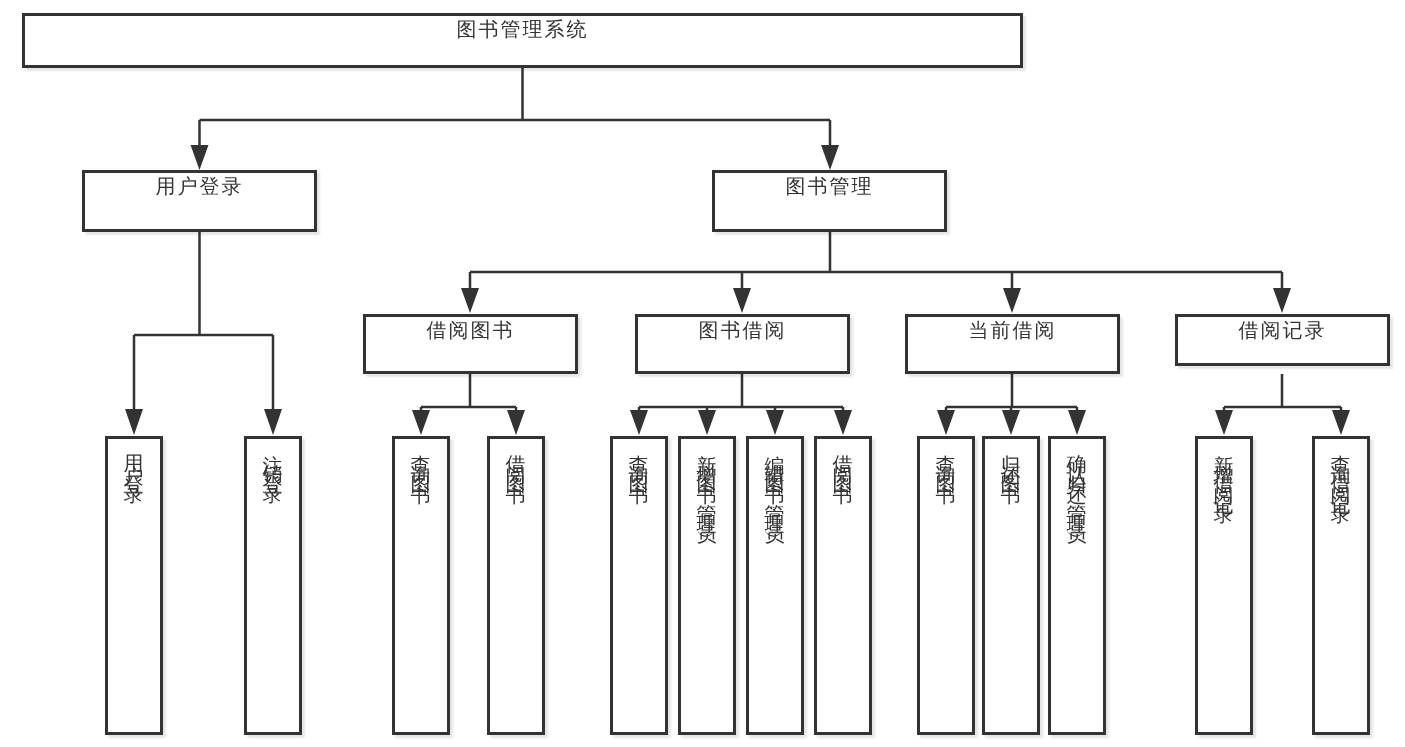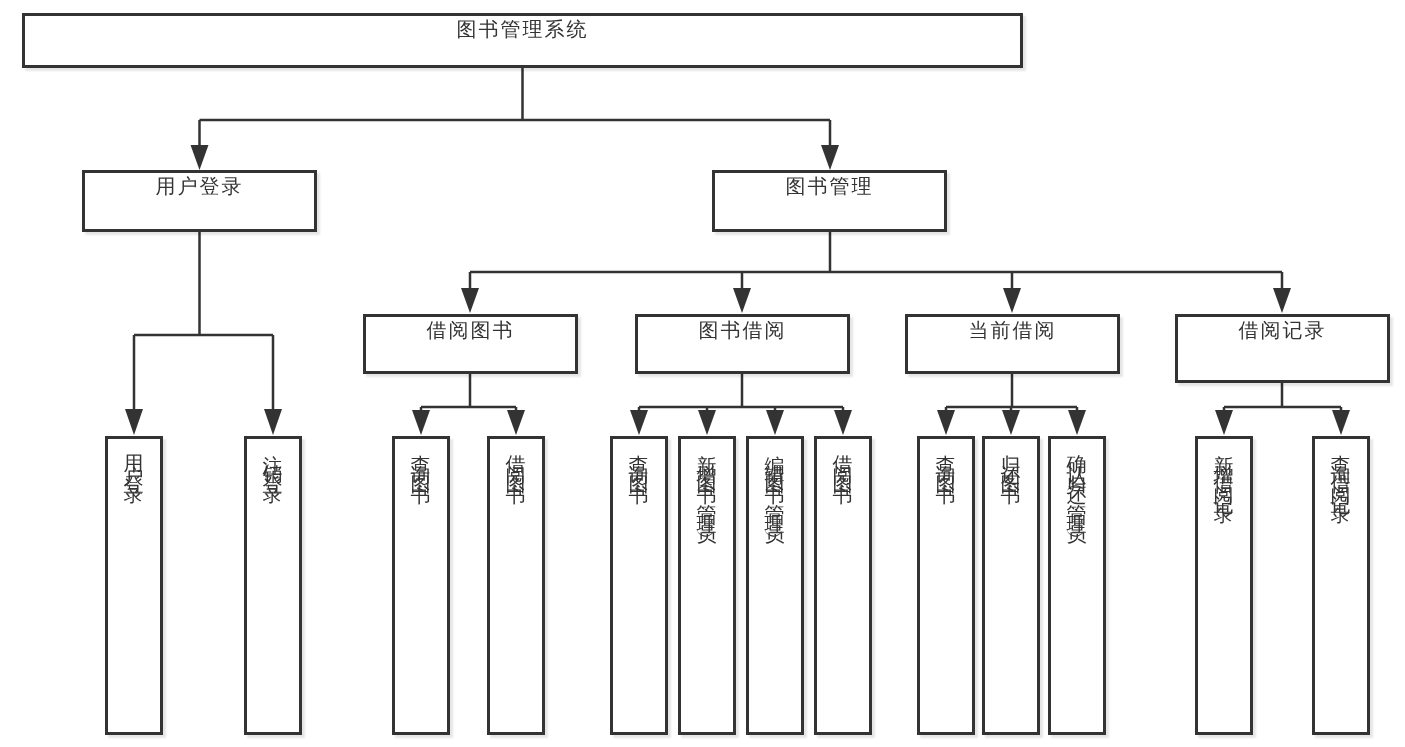--- a/index.html
+++ b/index.html
@@ -118,21 +118,21 @@
 
   <div class="box" style="left:363px; top:314px; width:215px; height:60px;">
     <span class="h-label">借阅图书</span>
   </div>
   <div class="box" style="left:635px; top:314px; width:215px; height:60px;">
     <span class="h-label">图书借阅</span>
   </div>
   <div class="box" style="left:905px; top:314px; width:215px; height:60px;">
     <span class="h-label">当前借阅</span>
   </div>
-  <div class="box" style="left:1175px; top:314px; width:215px; height:69px;">
+  <div class="box" style="left:1175px; top:314px; width:215px; height:52px;">
     <span class="h-label">借阅记录</span>
   </div>
 
   <div class="box" style="left:105px; top:436px; width:58px; height:299px;">
     <span class="vtext">用户登录</span>
   </div>
   <div class="box" style="left:244px; top:436px; width:58px; height:299px;">
     <span class="vtext">注销登录</span>
   </div>
 

